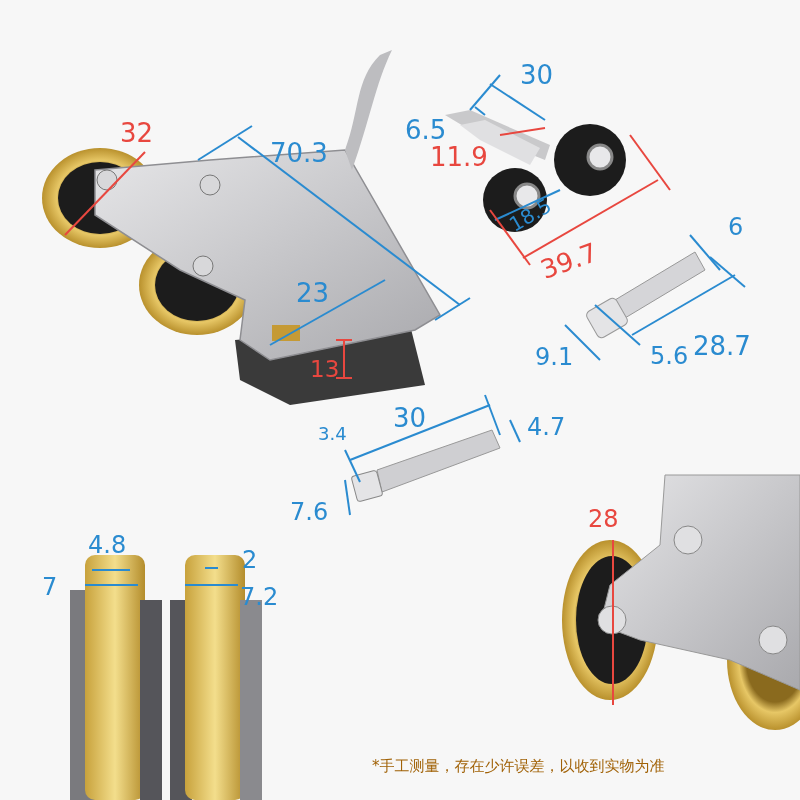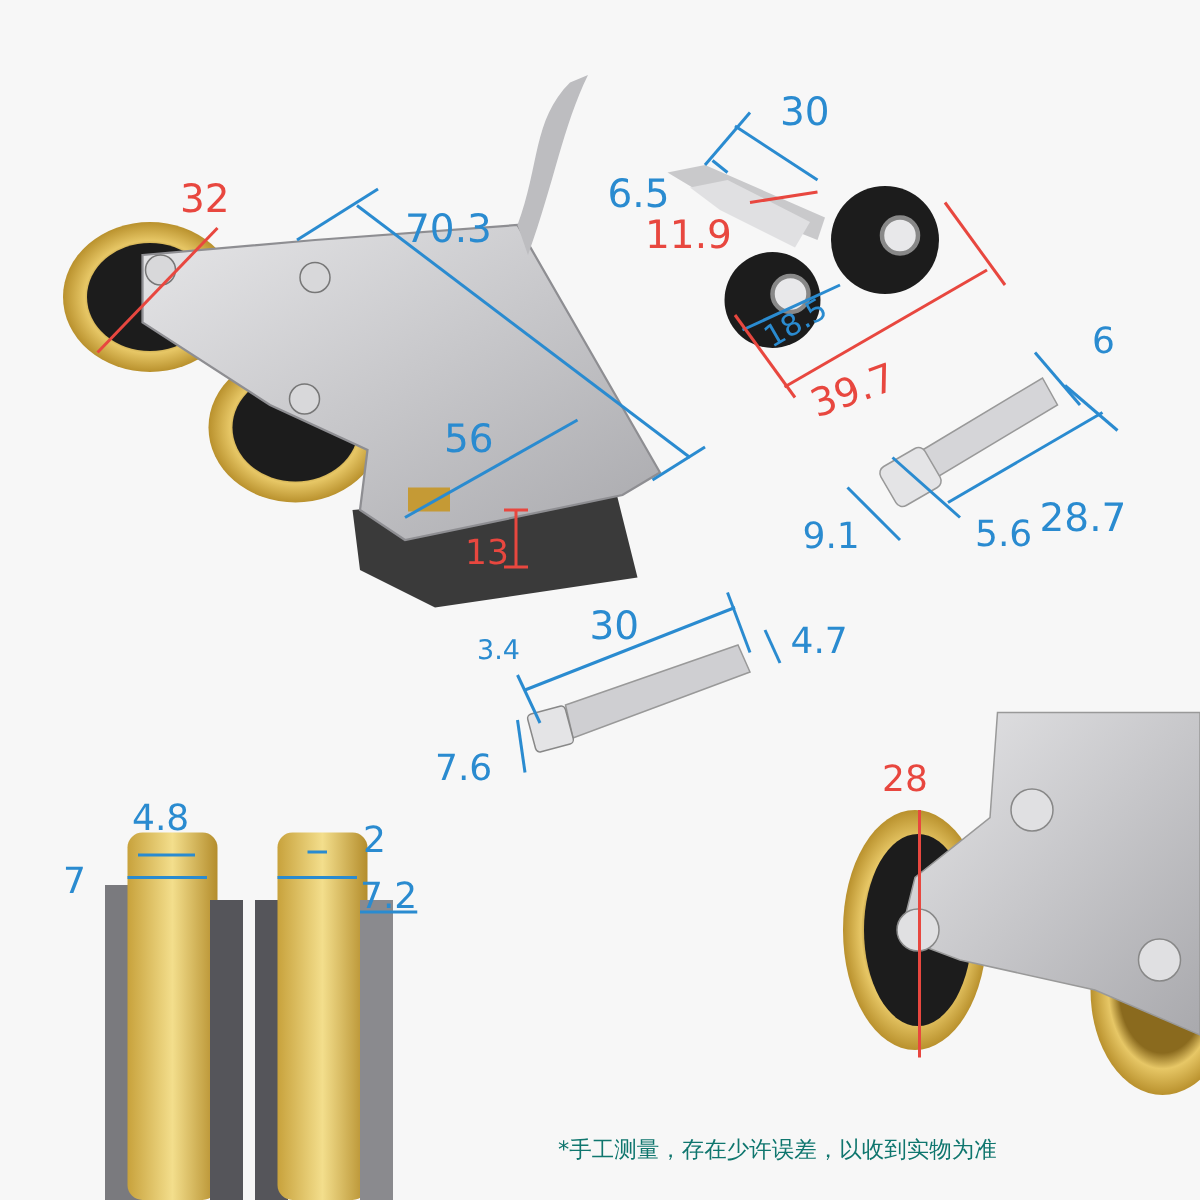--- a/index.html
+++ b/index.html
@@ -1,21 +1,21 @@
 <!DOCTYPE html>
 <html><head>
 <meta charset="utf-8">
 <style>
   html,body{margin:0;padding:0;}
   body{width:800px;height:800px;background:#f7f7f7;position:relative;overflow:hidden;font-family:"DejaVu Sans",sans-serif;}
   .stage{position:absolute;left:0;top:0;width:800px;height:800px;}
   .lbl{position:absolute;font-family:"DejaVu Sans",sans-serif;font-size:22px;line-height:1;white-space:nowrap;}
   .blue{color:#2a8bd0;}
   .red{color:#e8473f;}
-  .note{position:absolute;left:372px;top:757px;font-size:15px;color:#0f766e;font-family:"DejaVu Sans",sans-serif;}
+  .note{position:absolute;left:372px;top:757px;font-size:15px;color:#a16207;font-family:"DejaVu Sans",sans-serif;}
 </style>
 </head>
 <body>
 
 <div class="stage">
   <svg width="800" height="800" viewBox="0 0 800 800" style="position:absolute;left:0;top:0">
     <defs>
       <radialGradient id="brass" cx="50%" cy="50%" r="50%">
         <stop offset="60%" stop-color="#8a6a1e"></stop>
         <stop offset="75%" stop-color="#e7c766"></stop>
@@ -112,21 +112,21 @@
       <path d="M665,475 L800,475 L800,690 L730,660 L640,640 L600,625 L610,585 L660,545 Z" fill="url(#steel)" stroke="#999"></path>
       <circle cx="688" cy="540" r="14" fill="#e0e0e2" stroke="#888"></circle>
       <circle cx="612" cy="620" r="14" fill="#e0e0e2" stroke="#888"></circle>
       <circle cx="773" cy="640" r="14" fill="#e0e0e2" stroke="#888"></circle>
       <line x1="613" y1="540" x2="613" y2="705" stroke="#e8473f" stroke-width="2"></line>
     </g>
   </svg>
 
   <span class="lbl red" style="left:120px;top:120px;font-size:26px;">32</span>
   <span class="lbl blue" style="left:270px;top:140px;font-size:26px;">70.3</span>
-  <span class="lbl blue" style="left:296px;top:280px;font-size:26px;">56</span>
+  <span class="lbl blue" style="left:296px;top:280px;font-size:26px;">23</span>
   <span class="lbl red" style="left:310px;top:358px;font-size:23px;">13</span>
 
   <span class="lbl blue" style="left:520px;top:62px;font-size:26px;">30</span>
   <span class="lbl blue" style="left:405px;top:117px;font-size:26px;">6.5</span>
   <span class="lbl red" style="left:430px;top:144px;font-size:26px;">11.9</span>
   <span class="lbl blue" style="left:508px;top:205px;font-size:20px;transform:rotate(-30deg);">18.5</span>
   <span class="lbl red" style="left:540px;top:248px;font-size:26px;transform:rotate(-20deg);">39.7</span>
 
   <span class="lbl blue" style="left:728px;top:215px;font-size:24px;">6</span>
   <span class="lbl blue" style="left:693px;top:315px;font-size:26px;margin-top:18px;">28.7</span>
@@ -134,18 +134,18 @@
   <span class="lbl blue" style="left:650px;top:344px;font-size:24px;">5.6</span>
 
   <span class="lbl blue" style="left:393px;top:405px;font-size:26px;">30</span>
   <span class="lbl blue" style="left:318px;top:425px;font-size:18px;">3.4</span>
   <span class="lbl blue" style="left:527px;top:415px;font-size:24px;">4.7</span>
   <span class="lbl blue" style="left:290px;top:500px;font-size:24px;">7.6</span>
 
   <span class="lbl blue" style="left:88px;top:533px;font-size:24px;">4.8</span>
   <span class="lbl blue" style="left:42px;top:575px;font-size:24px;">7</span>
   <span class="lbl blue" style="left:242px;top:548px;font-size:24px;">2</span>
-  <span class="lbl blue" style="left:240px;top:585px;font-size:24px;text-decoration:underline;">7.2</span>
+  <span class="lbl blue" style="left:240px;top:585px;font-size:24px;">7.2</span>
 
   <span class="lbl red" style="left:588px;top:507px;font-size:24px;">28</span>
 
   <div class="note">*手工测量，存在少许误差，以收到实物为准</div>
 </div>
 
 </body></html>

